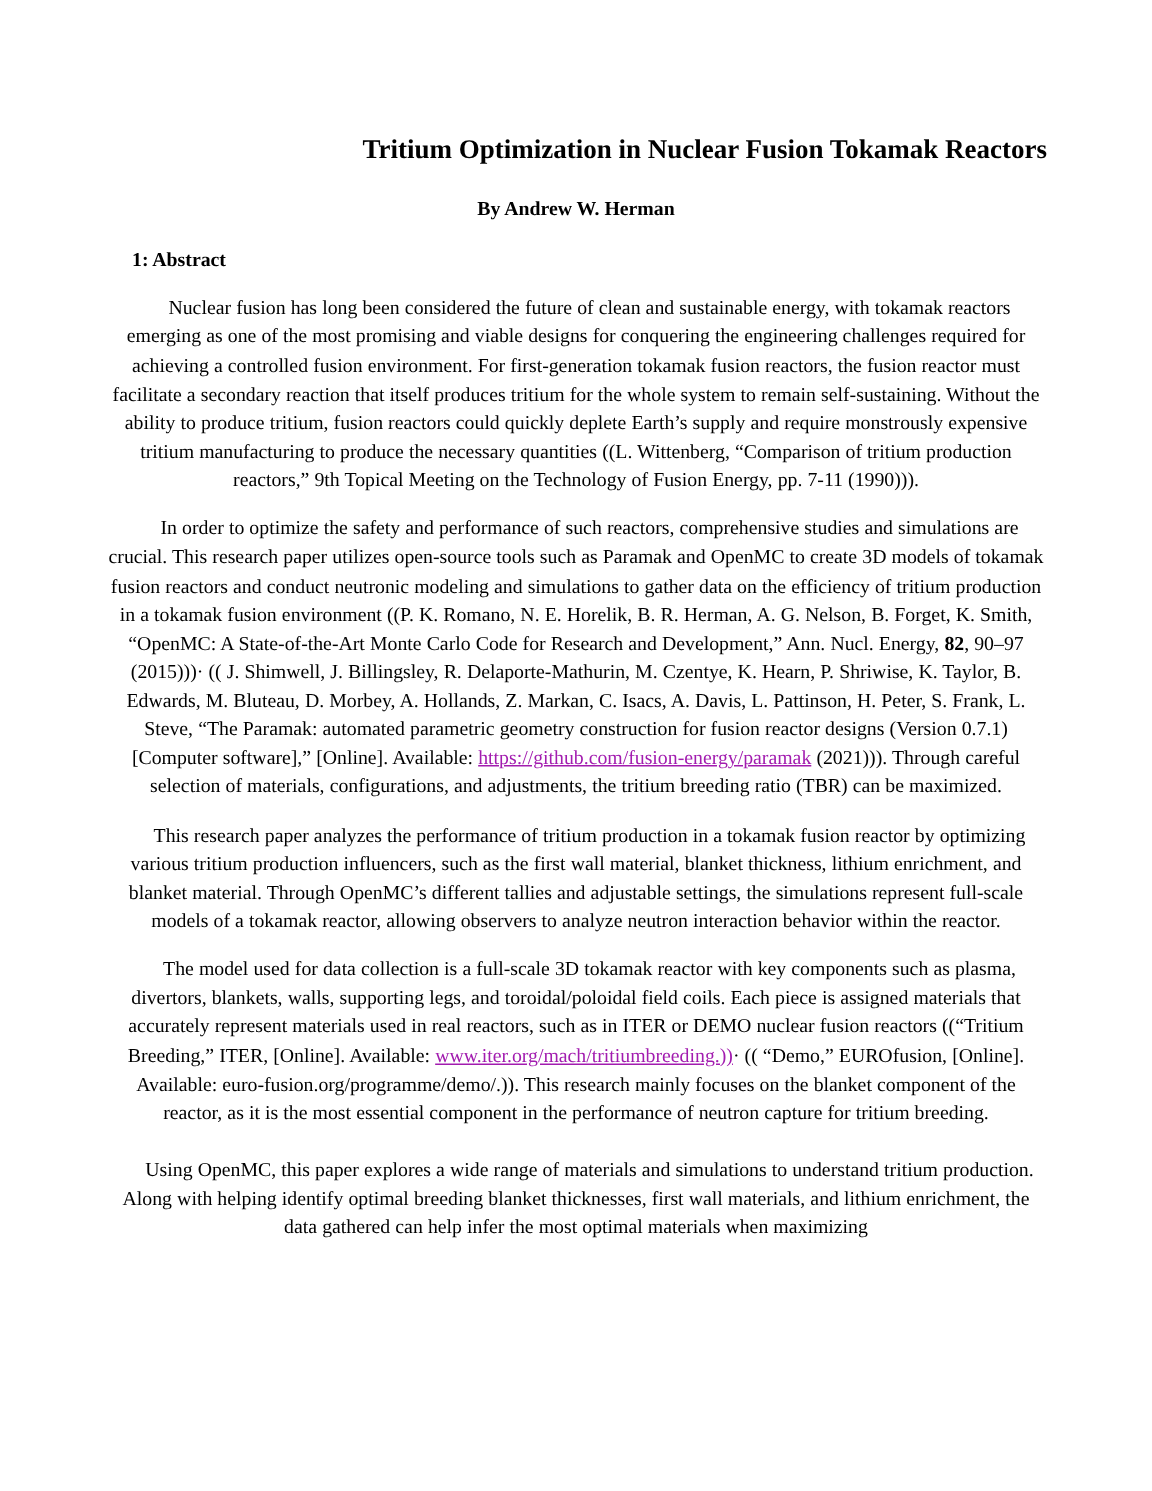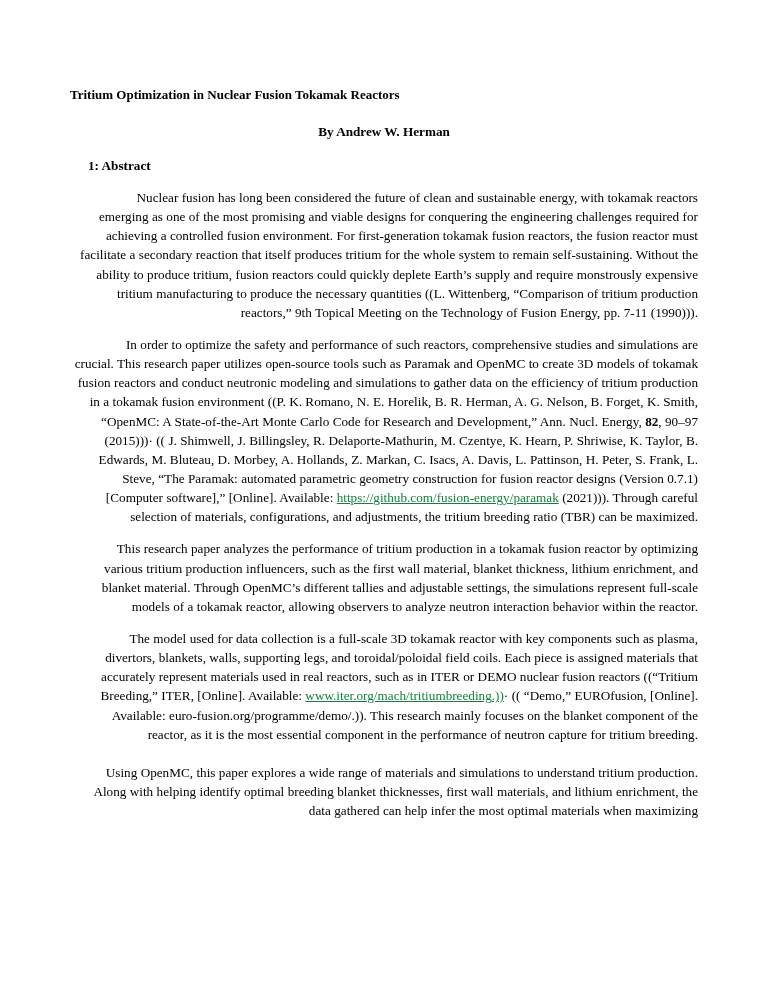--- a/index.html
+++ b/index.html
@@ -15,23 +15,23 @@
     overflow: hidden;
   }
   .page {
     width: 768px;
     height: 994px;
     box-sizing: border-box;
     padding: 86px 70px 0 70px;
     position: relative;
   }
   .title {
-    text-align: left;
+    text-align: right;
     font-weight: bold;
-    font-size: 13px;
+    font-size: 18px;
     line-height: 1.45;
     margin: 0 0 17px 0;
   }
   .byline {
     text-align: center;
     font-weight: bold;
     font-size: 13.2px;
     line-height: 1.45;
     margin: 0 0 17px 0;
   }
@@ -45,30 +45,30 @@
   .section-heading {
     font-weight: bold;
     font-size: 13.2px;
     margin: 0 0 14px 0;
     text-indent: 18px;
   }
   p.body {
     font-size: 13.2px;
     line-height: 1.45;
     margin: 0 0 13px 0;
-    text-align: right;
+    text-align: center;
     text-indent: 18px;
     word-spacing: 0.1px;
   }
   p.body.last {
     margin-bottom: 0;
     margin-top: 19px;
   }
   a.link {
-    color: #15803d;
+    color: #a21caf;
     text-decoration: underline;
     word-break: break-word;
   }
   b.bold {
     font-weight: bold;
   }
 </style>
 </head>
 <body>
 

